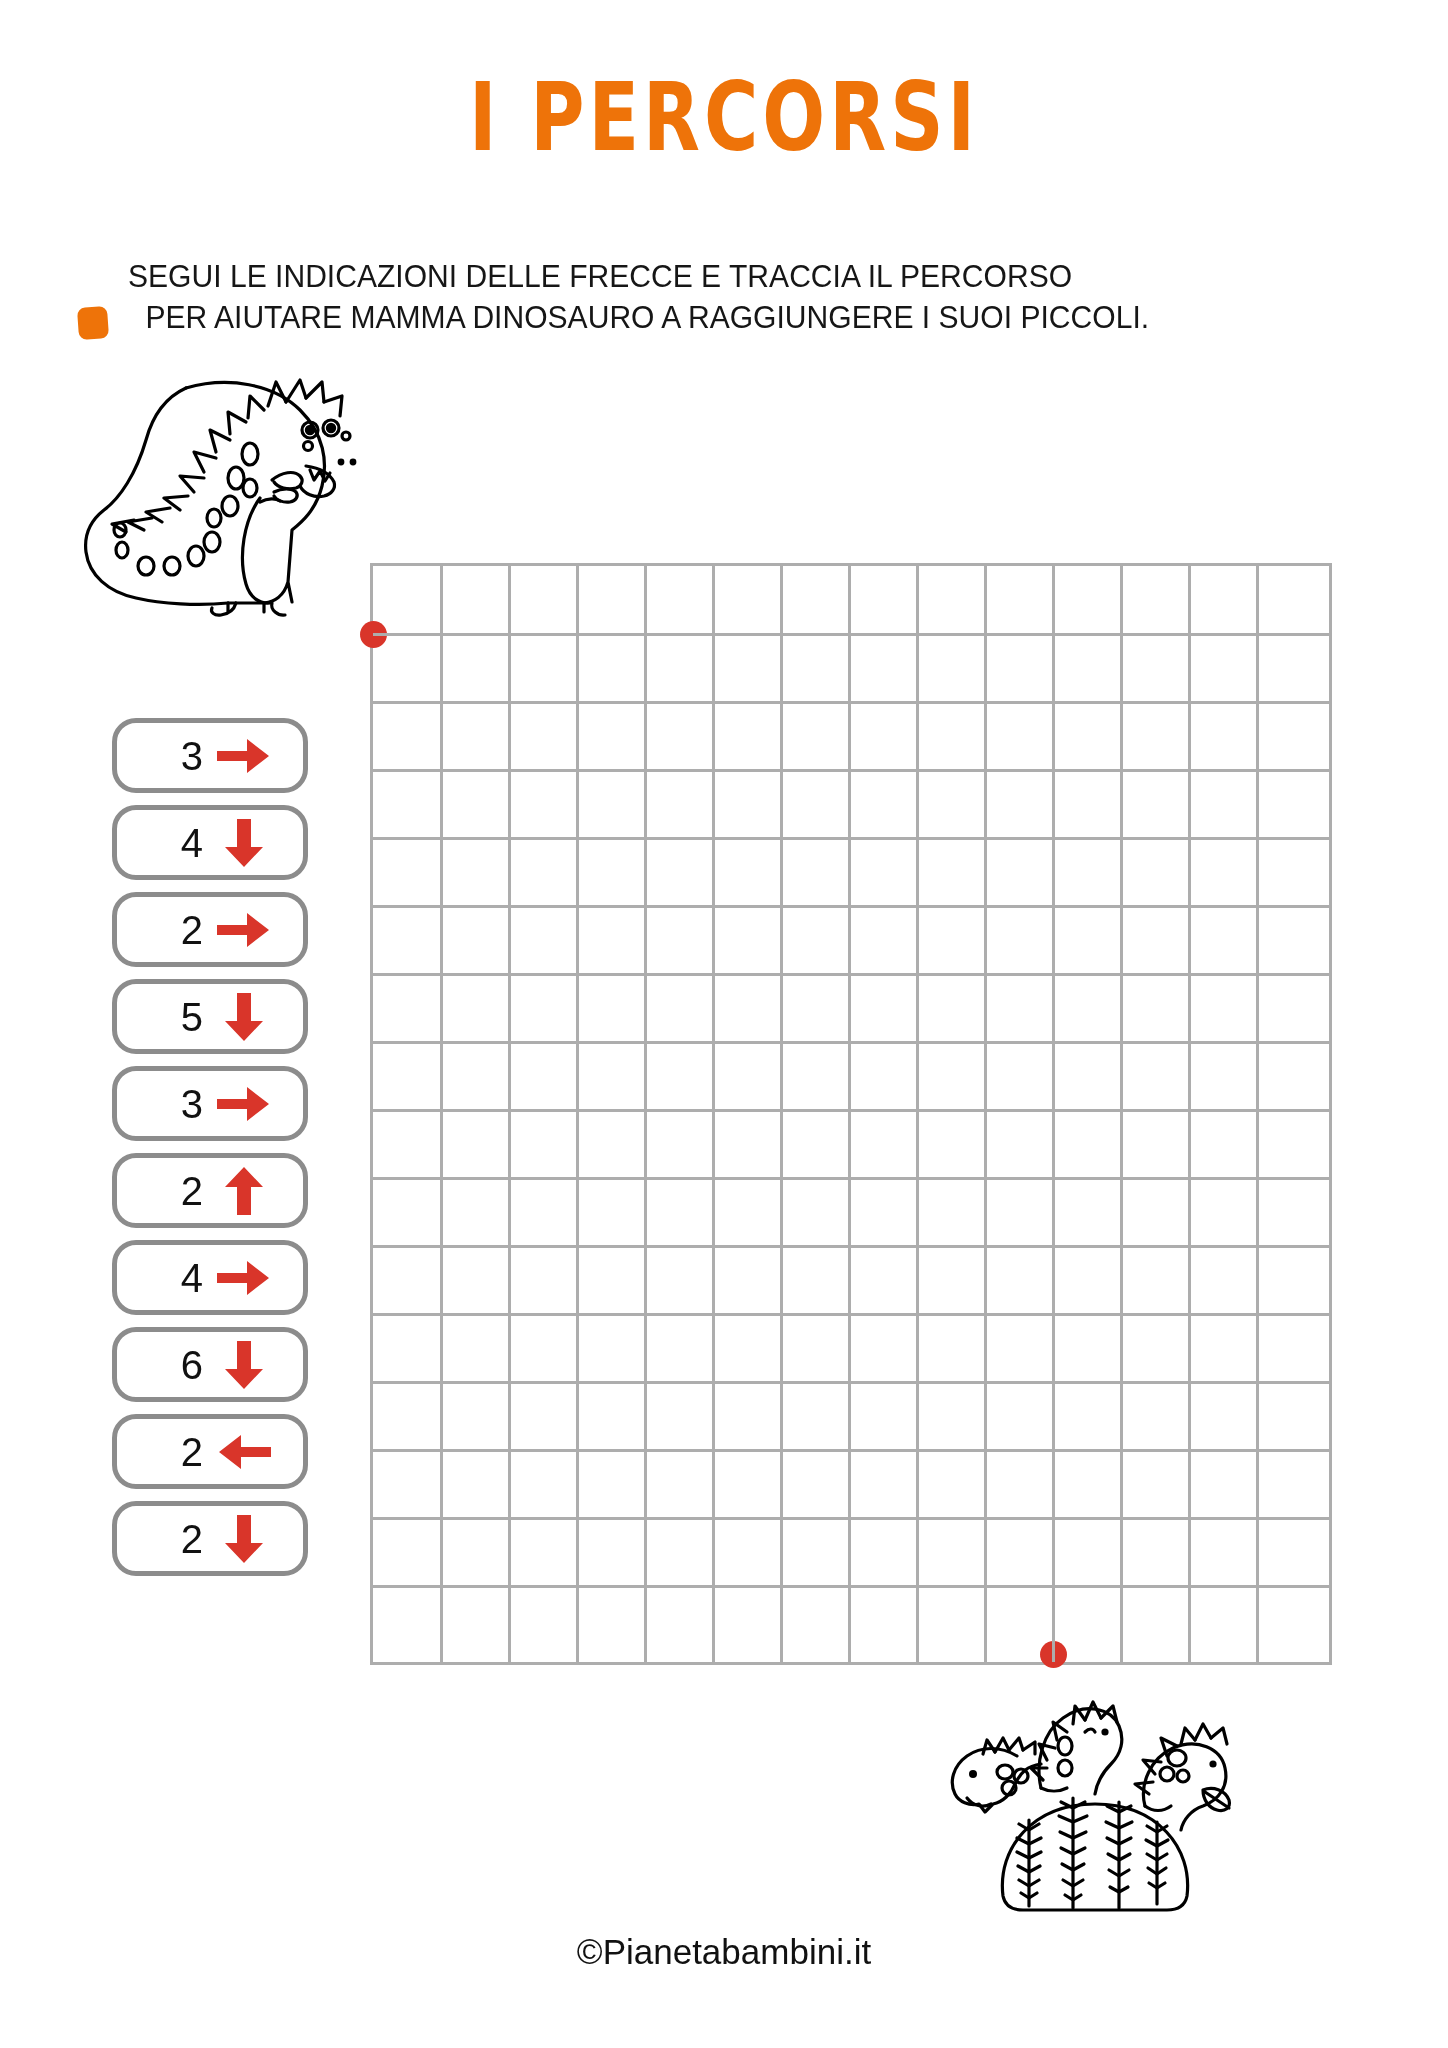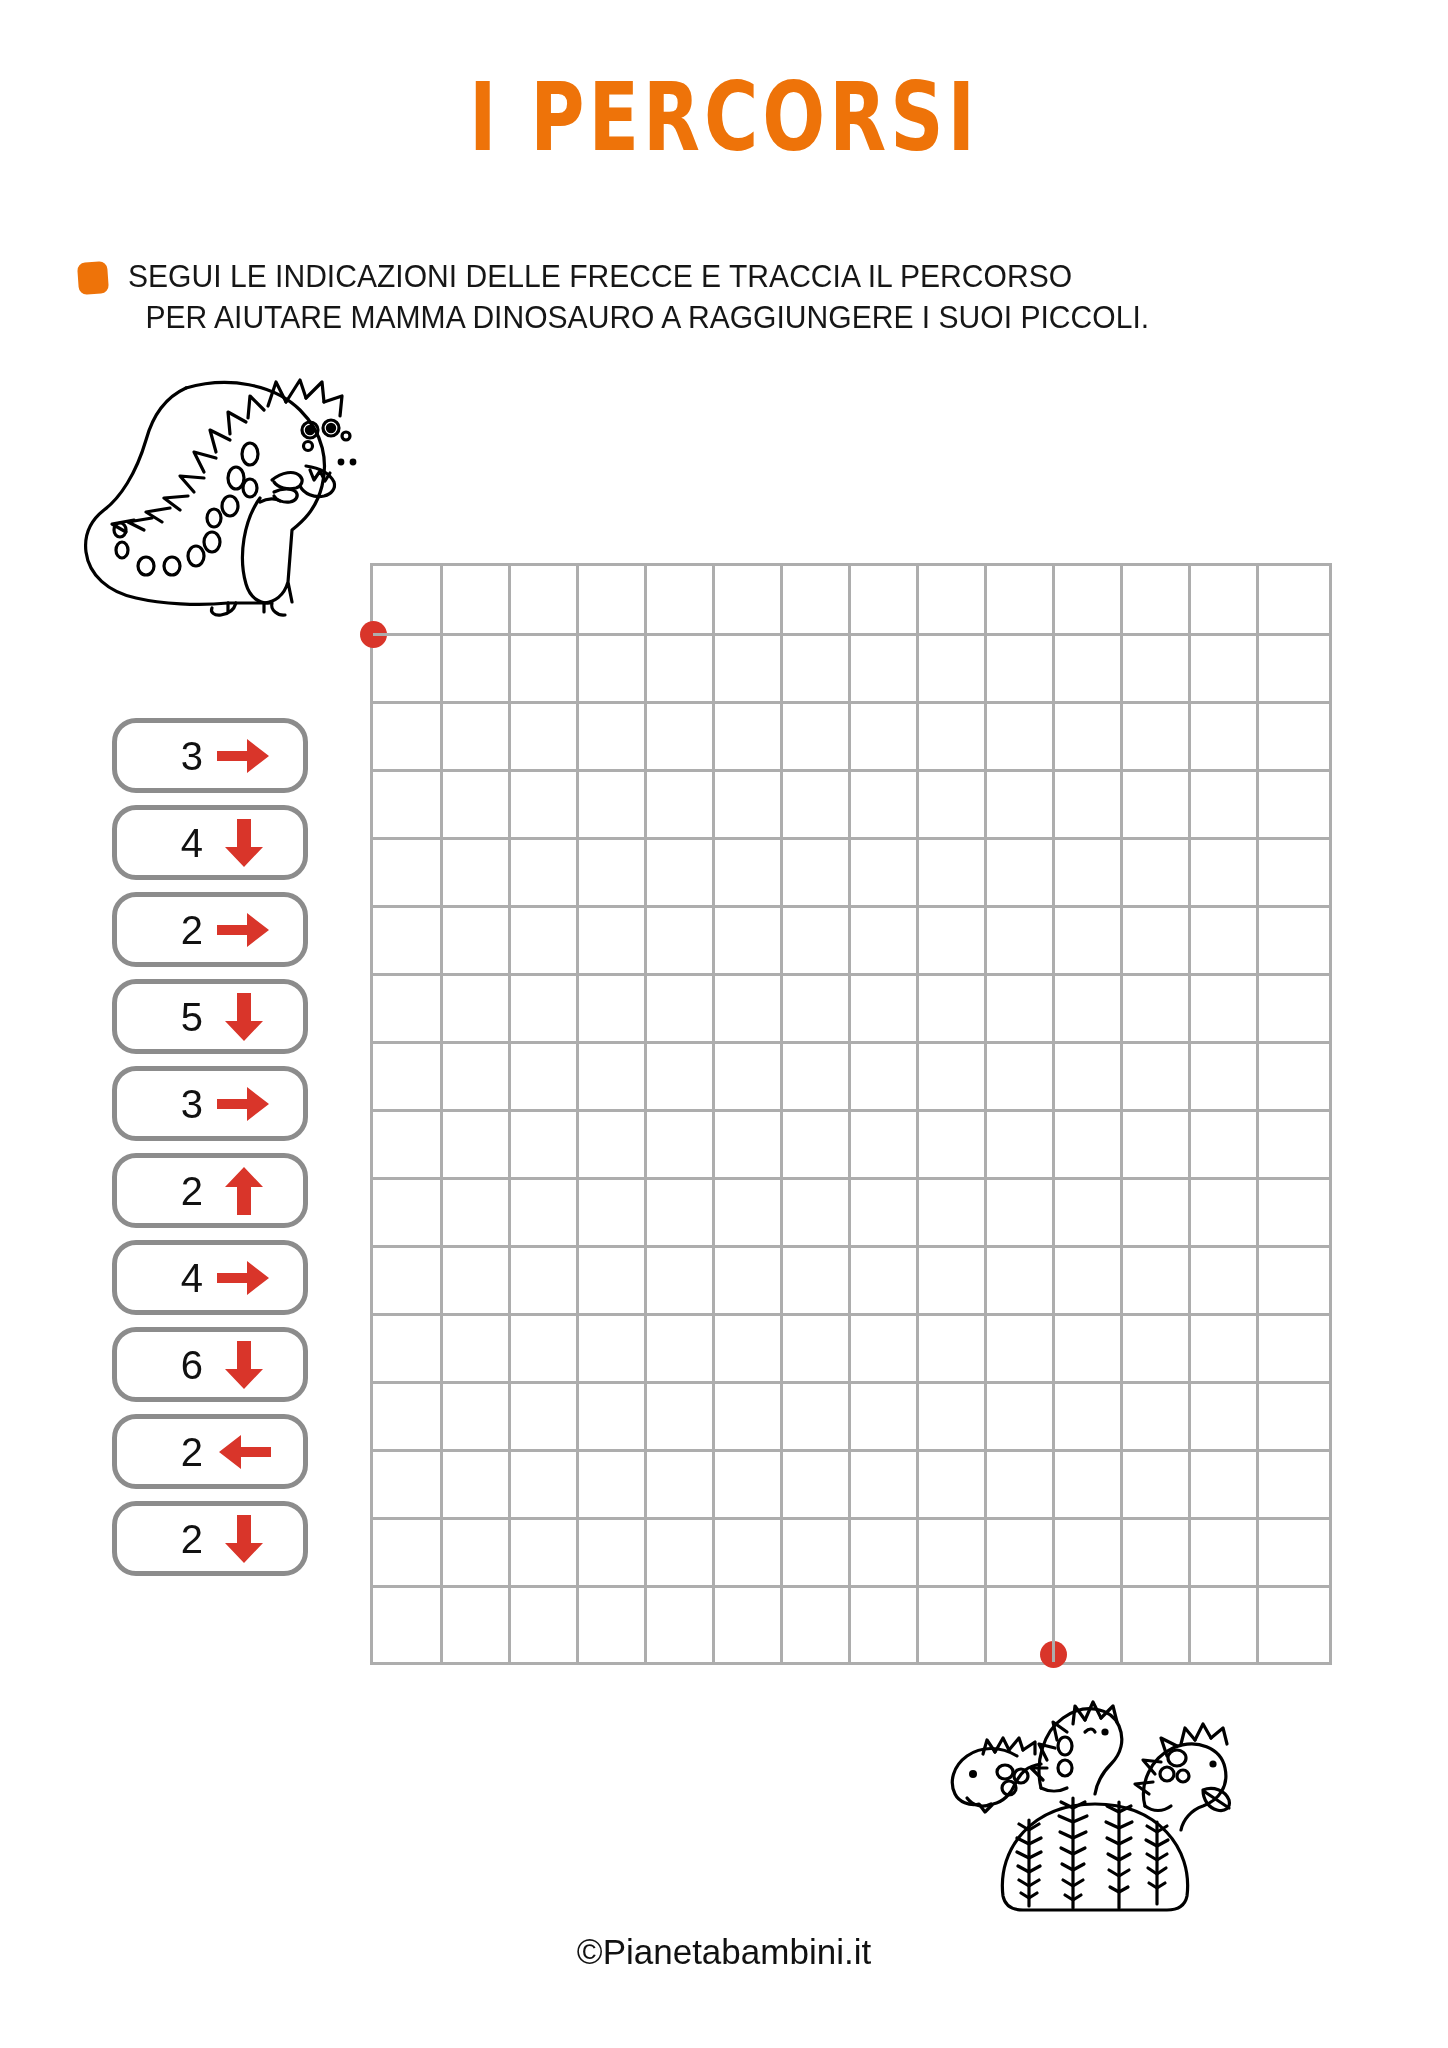--- a/index.html
+++ b/index.html
@@ -31,21 +31,21 @@
     transform-origin: top center;
   }
 
   
   #instruction-block {
     position: absolute;
     top: 257px;
     left: 78px;
     width: 1290px;
     display: flex;
-    align-items: flex-start;
+    align-items: flex-end;
   }
   #instruction-bullet {
     width: 30px;
     height: 32px;
     background: #EE7309;
     border-radius: 8px;
     flex: 0 0 auto;
     margin-top: 5px;
     transform: rotate(-4deg);
   }

